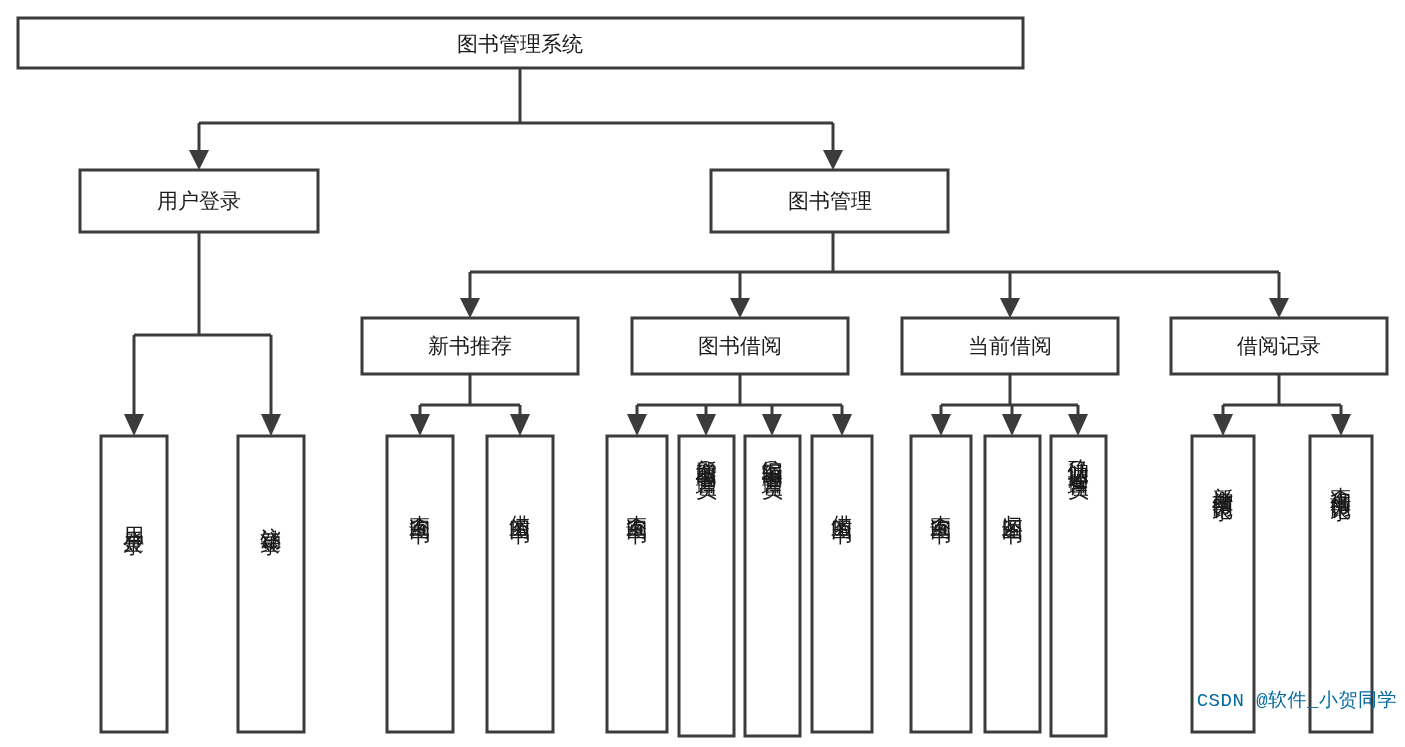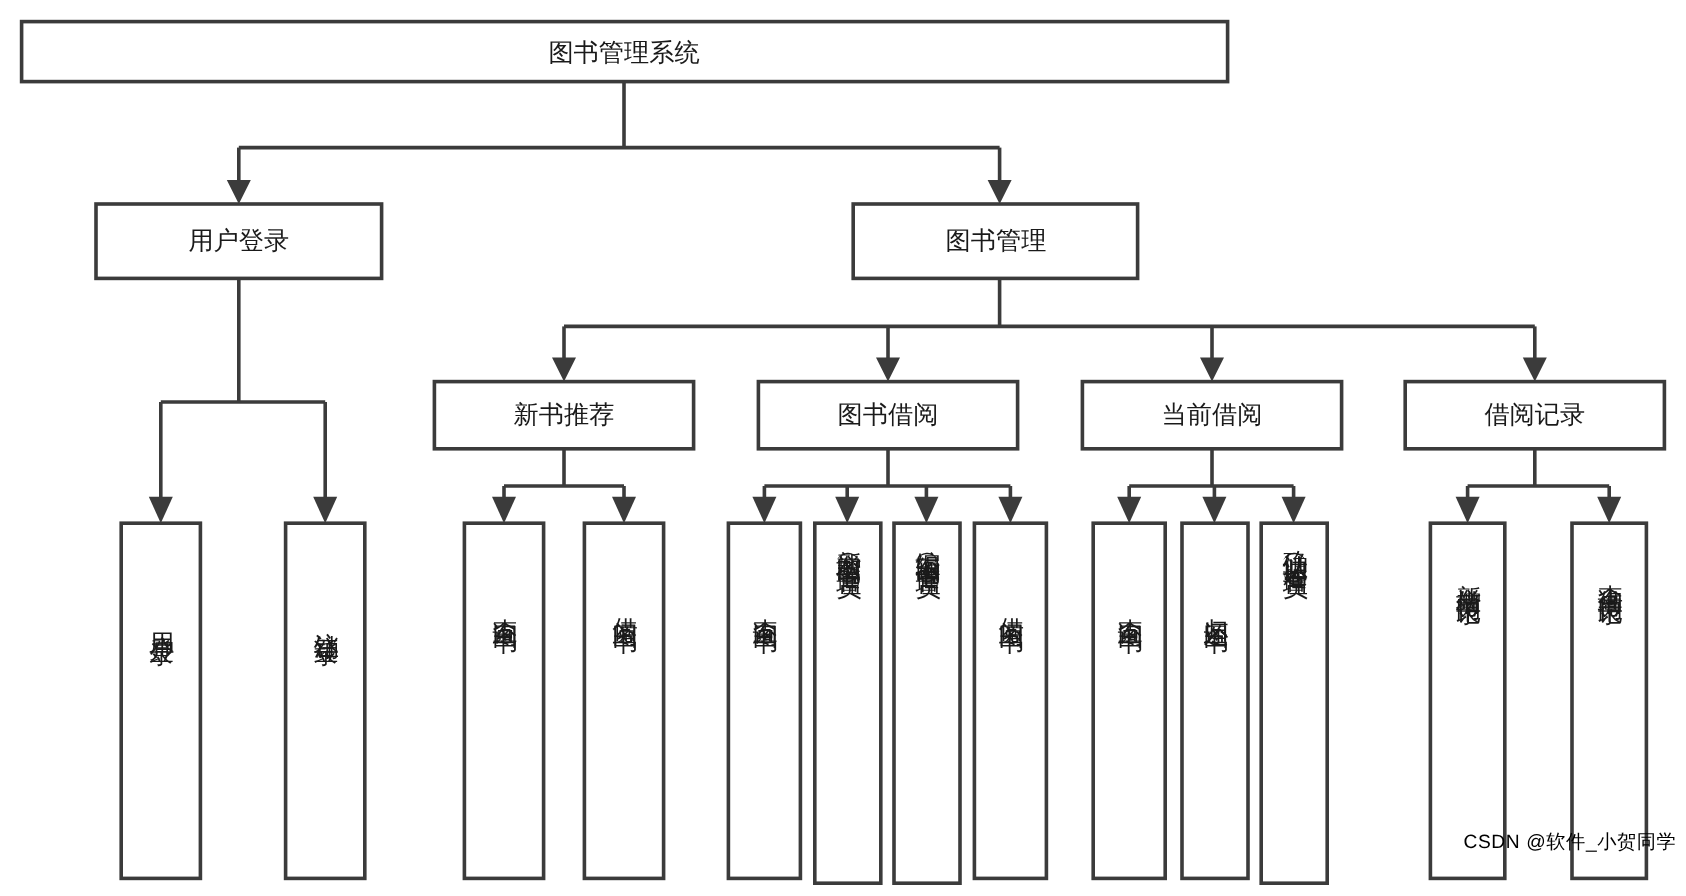--- a/index.html
+++ b/index.html
@@ -62,23 +62,23 @@
     font-size: 21px;
     line-height: 1.32;
     color: #1a1a1a;
     letter-spacing: 3px;
     white-space: nowrap;
   }
   .watermark {
     position: absolute;
     right: 8px;
     bottom: 8px;
-    font-family: Liberation Sans, sans-serif;
-    font-size: 16px;
-    color: #000000;
+    font-family: Liberation Mono, monospace;
+    font-size: 19px;
+    color: #0369a1;
     letter-spacing: 0.5px;
     white-space: nowrap;
   }
 </style>
 </head>
 <body>
 
 <div id="diagram-root">
 
   <svg class="flow" viewBox="0 0 1405 747" xmlns="http://www.w3.org/2000/svg">

